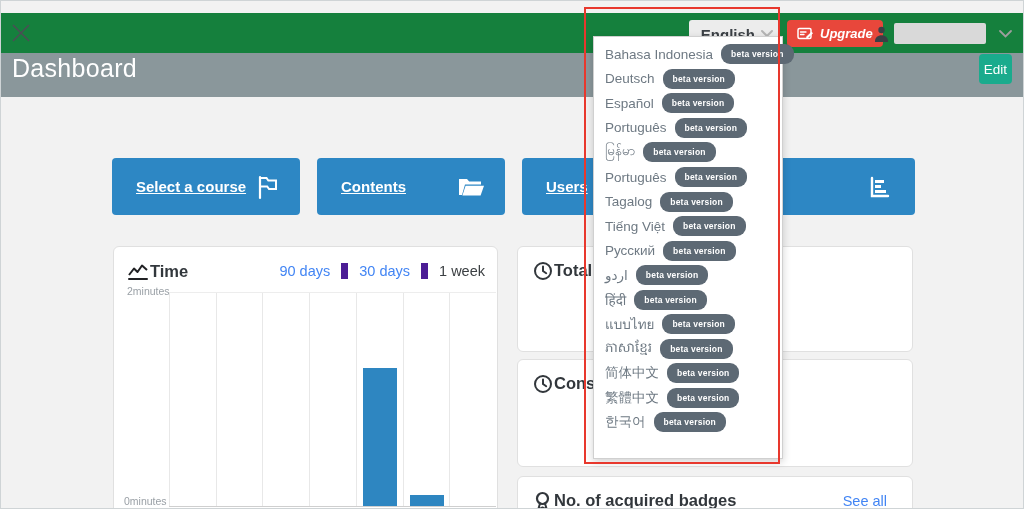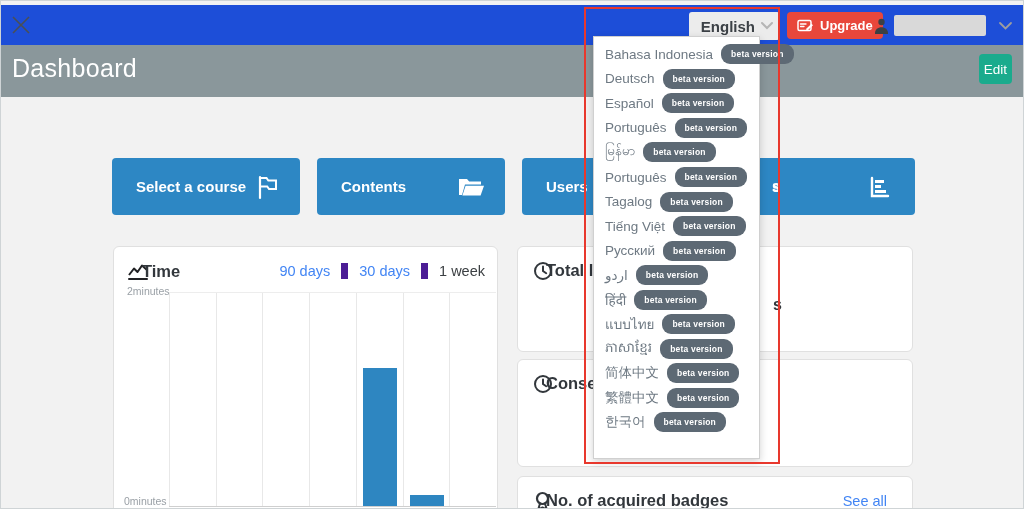--- a/index.html
+++ b/index.html
@@ -1,49 +1,49 @@
 <!DOCTYPE html>
 <html style="--tile-blue: #2d87c4; --header-gray: #8a979b; --upgrade-red: #e8473b; --edit-green: #1aab8d; --link-blue: #4285f4; --badge-gray: #5d6974; --bar-blue: #2e86c1; --annotation-red: #e8382d;"><head>
 <meta charset="utf-8">
 <style>
   * { margin:0; padding:0; box-sizing:border-box; }
   html,body { width:1024px; height:509px; }
   body { font-family:"Liberation Sans","DejaVu Sans",sans-serif; background:#fff; position:relative; overflow:hidden; }
   #stage { position:absolute; inset:0; width:1024px; height:509px; border:1px solid #cfd4d6; background:#f2f2f2; overflow:hidden; }
 
   
-  .topbar { position:absolute; left:0; top:4px; width:100%; height:40px; background:#1d4ed8; z-index:4; }
+  .topbar { position:absolute; left:0; top:12px; width:100%; height:40px; background:#15803d; z-index:4; }
   .close-btn { position:absolute; left:9px; top:9px; width:22px; height:22px; cursor:pointer; }
   .lang-select { position:absolute; left:688px; top:7px; width:91px; height:28px; background:#ececec; border-radius:3px;
                  display:flex; align-items:center; justify-content:flex-end; gap:5px; padding-right:6px; cursor:pointer; }
   .lang-select .lang-value { font-size:15px; font-weight:bold; color:#3c4146; }
   .upgrade-btn { position:absolute; left:786px; top:7px; height:27px; padding:0 10px; background:var(--upgrade-red);
                  border:none; border-radius:4px; color:#fff; font-weight:bold; font-size:13px;
-                 display:flex; align-items:center; gap:6px; cursor:pointer; }
+                 display:flex; align-items:center; gap:6px; cursor:pointer;font-style:italic; }
   .user-area { position:absolute; left:872px; top:8px; width:146px; height:25px; display:flex; align-items:center; cursor:pointer; }
   .user-blur { width:92px; height:21px; background:#d9d9d9; border-radius:2px; margin-left:4px; }
   .user-caret { margin-left:12px; }
 
   
   .page-header { position:absolute; left:0; top:40px; width:100%; height:56px; background:var(--header-gray); z-index:1; }
   .page-title { position:absolute; left:11px; top:13px; color:#fff; font-size:25px; letter-spacing:.3px; }
   .edit-btn { position:absolute; right:11px; top:13px; width:33px; height:30px; background:var(--edit-green); color:#fff;
               border:none; border-radius:4px; font-size:13.5px; cursor:pointer; }
 
   
   .tile { position:absolute; top:157px; height:57px; width:188px; background:var(--tile-blue); border-radius:4px;
           display:flex; align-items:center; justify-content:space-between; padding:0 20px 0 24px; cursor:pointer; z-index:2; }
-  .tile .tile-label { color:#fff; font-weight:bold; font-size:15px; }
+  .tile .tile-label { color:#fff; font-weight:bold; font-size:15px;text-decoration:underline; }
   .tile1 { left:111px; } .tile2 { left:316px; } .tile3 { left:521px; } .tile4 { left:726px; }
   .tile4 .tile-label { position:absolute; left:45px; top:19px; }
 
   
   .card { position:absolute; background:#fff; border:1px solid #e0e0e0; border-radius:6px; z-index:2; }
   .card-icon { position:absolute; left:15px; }
-  .card-title { position:absolute; left:28px; font-size:16.5px; font-weight:bold; color:#32373c; }
+  .card-title { position:absolute; left:36px; font-size:16.5px; font-weight:bold; color:#32373c; }
 
   .time-card { left:112px; top:245px; width:385px; height:290px; }
   .time-card .card-icon { top:15px; }
   .time-card .card-title { top:15px; }
   .range-row { position:absolute; right:10px; top:16px; display:flex; align-items:flex-start; font-size:14.5px; }
   .range-link { color:var(--link-blue); padding:0 11px; cursor:pointer; }
   .range-link.sep { border-left:7px solid #4c1d95; }
   .range-link.active { color:#3c4043; cursor:default; padding-right:2px; }
   .y-label { position:absolute; font-size:10.5px; color:#9aa0a6; }
   .y-top { left:13px; top:38px; } .y-bottom { left:10px; top:248px; }
@@ -56,21 +56,21 @@
   .sum-card-2 { left:516px; top:358px; width:396px; height:108px; }
   .sum-card-3 { left:516px; top:475px; width:396px; height:80px; }
   .sum-card-1 .card-icon, .sum-card-2 .card-icon, .sum-card-3 .card-icon { top:14px; }
   .sum-card-1 .card-title, .sum-card-2 .card-title, .sum-card-3 .card-title { top:14px; }
   .see-all { position:absolute; right:25px; top:16px; font-size:14.5px; color:var(--link-blue); cursor:pointer; }
   .frag { position:absolute; font-weight:bold; z-index:3; }
   .frag-tile4 { left:771px; top:177px; color:#fff; font-size:15px; }
   .frag-card1 { left:772px; top:295px; color:#32373c; font-size:16px; }
 
   
-  .lang-menu { position:absolute; left:592px; top:35px; width:167px; height:423px; background:#fff;
+  .lang-menu { position:absolute; left:592px; top:35px; width:190px; height:423px; background:#fff;
                border:1px solid #d0d0d0; box-shadow:0 3px 8px rgba(0,0,0,.18); z-index:5; padding-top:5px; }
   .lang-row { height:24.55px; display:flex; align-items:center; gap:8px; padding-left:11px; cursor:pointer; }
   .lang-label { font-size:13.5px; color:#6e7983; white-space:nowrap; }
   .beta-badge { background:var(--badge-gray); color:#fff; font-size:8.5px; font-weight:bold;
                 padding:5px 10px; border-radius:9px; letter-spacing:.2px; white-space:nowrap; }
 
   
   .annotation-box { position:absolute; left:583px; top:6px; width:196px; height:457px;
                     border:2px solid var(--annotation-red); z-index:10; pointer-events:none; }
 

